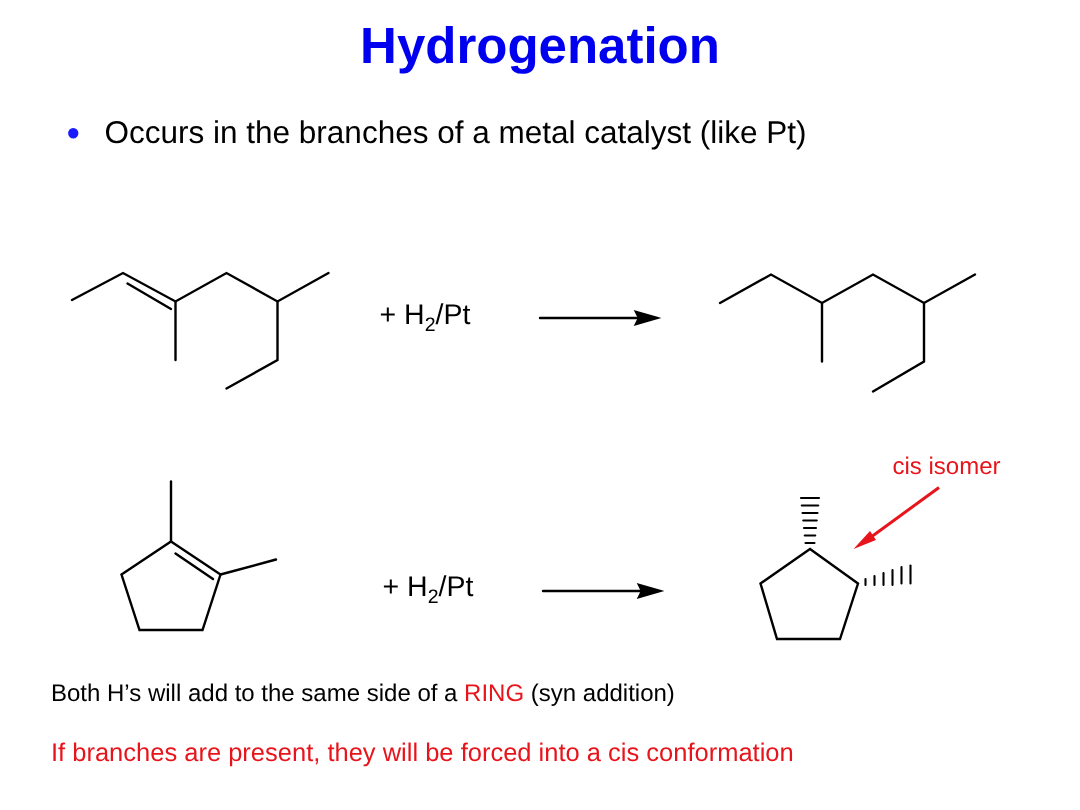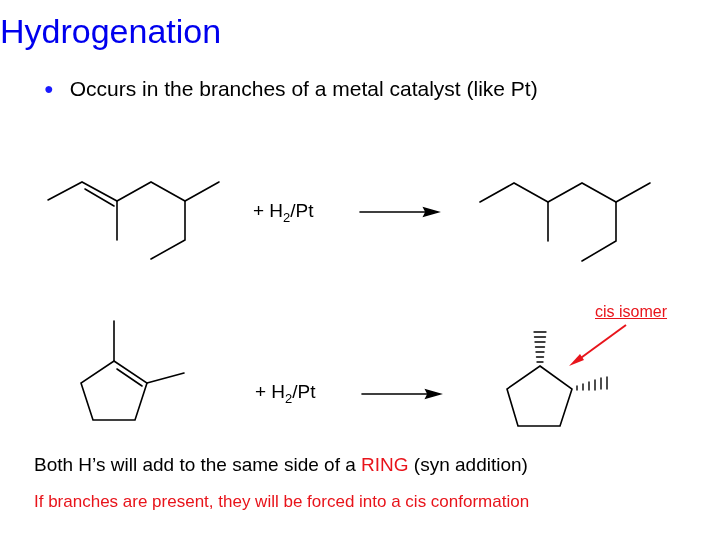--- a/index.html
+++ b/index.html
@@ -1,35 +1,35 @@
 <!DOCTYPE html>
 <html><head>
 <meta charset="utf-8">
 <style>
   html, body { margin: 0; padding: 0; }
   body {
     width: 720px; height: 540px; background: #ffffff; position: relative; overflow: hidden;
     font-family: "Liberation Sans", sans-serif; color: #000;
   }
   .title {
-    position: absolute; left: 0; top: 12px; width: 720px; text-align: left;
-    font-size: 34px; font-weight: normal; color: #0000ee;
+    position: absolute; left: 0; top: 12px; width: 720px; text-align: center;
+    font-size: 34px; font-weight: bold; color: #0000ee;
   }
   .bullet-row {
     position: absolute; left: 44px; top: 77px; font-size: 21px; display: flex; align-items: center;
   }
   .bullet-dot { color: #1a1aff; font-size: 16px; margin-right: 16px; }
   .reagent {
     position: absolute; font-size: 19px;
   }
   .reagent sub { font-size: 13px; }
   .note-red {
-    position: absolute; color: #e8141b; font-size: 16px; text-decoration: underline;
+    position: absolute; color: #e8141b; font-size: 16px;
   }
-  .line1 { position: absolute; left: 34px; top: 454px; font-size: 19px; }
+  .line1 { position: absolute; left: 34px; top: 454px; font-size: 16px; }
   .line2 { position: absolute; left: 34px; top: 492px; font-size: 17px; color: #e8141b; }
   .red { color: #e8141b; }
   svg { position: absolute; left: 0; top: 0; }
 </style>
 </head>
 <body>
 
 <div class="title">Hydrogenation</div>
 
 <div class="bullet-row">

